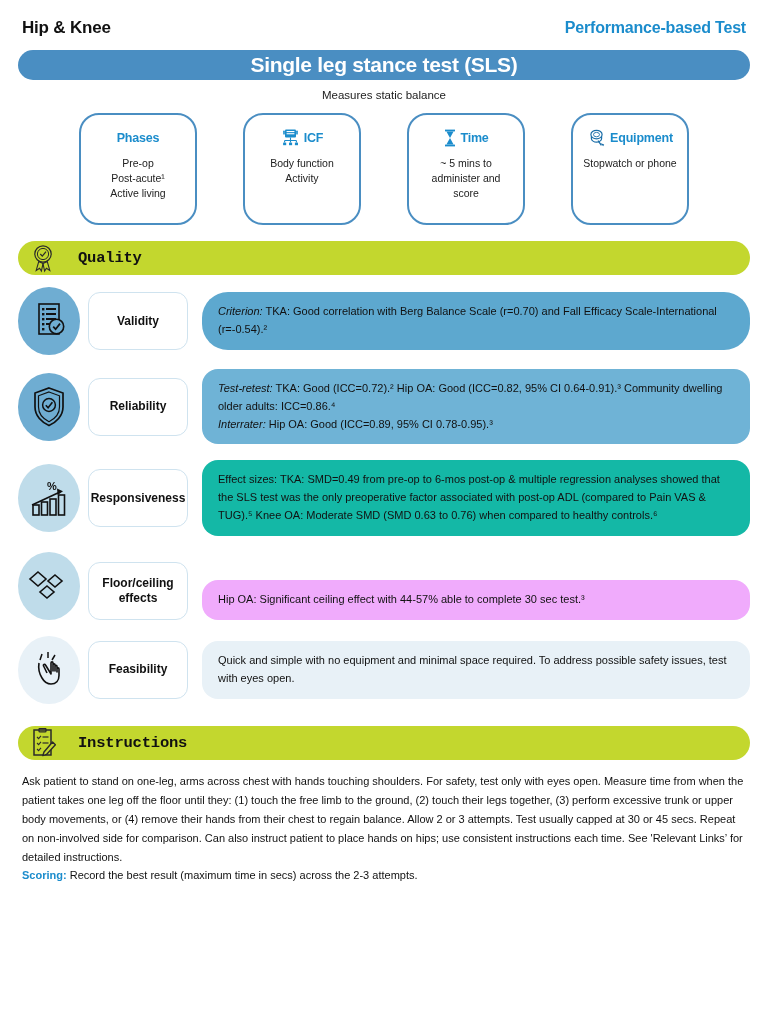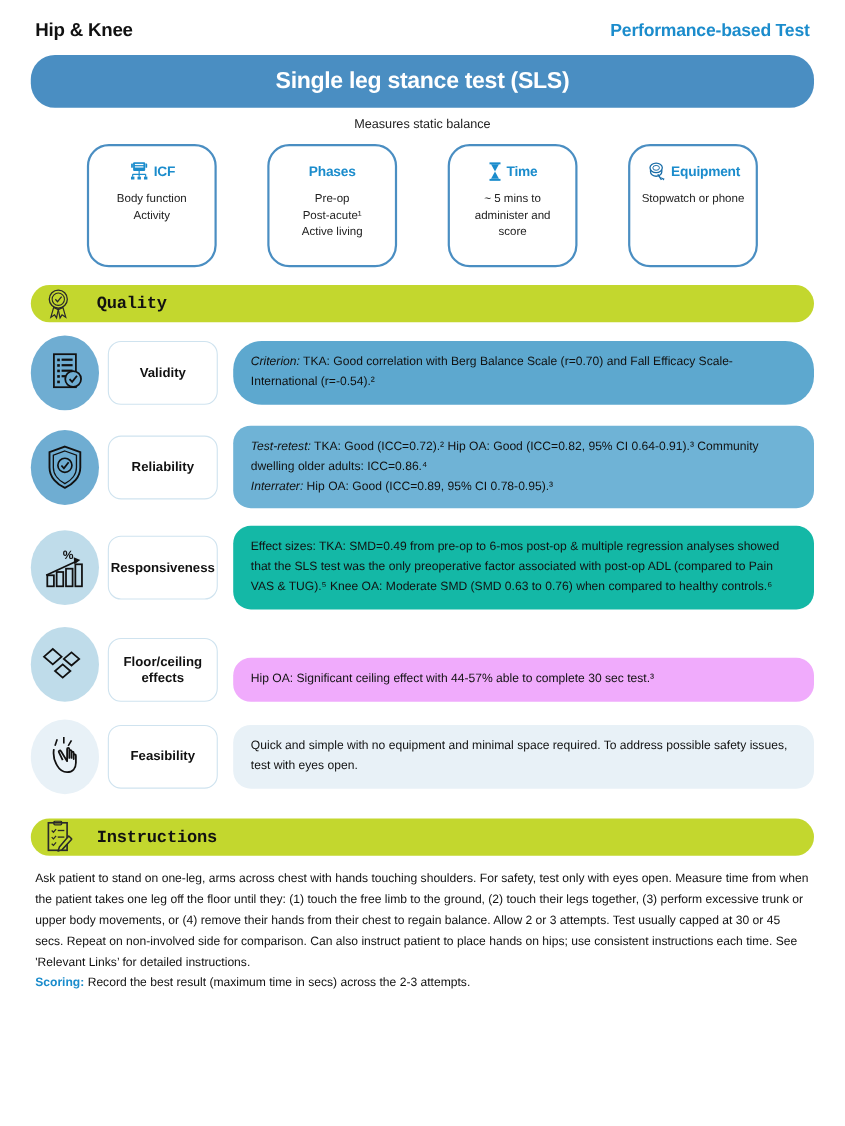--- a/index.html
+++ b/index.html
@@ -6,35 +6,35 @@
 
   body {
     width: 768px;
     height: 1024px;
     background: #ffffff;
     font-family: "Liberation Sans", sans-serif;
     color: #1a1a1a;
     overflow: hidden;
   }
 
-  .page { position: relative; width: 768px; height: 1024px; padding: 0 24px; }
+  .page { position: relative; width: 768px; height: 1024px; padding: 0 14px; }
 
   
   .topbar {
     display: flex; align-items: baseline; justify-content: space-between;
     padding: 18px 8px 10px 8px;
   }
   .topbar-left  { font-size: 17px; font-weight: bold; color: #111111; letter-spacing: -0.2px; }
   .topbar-right { font-size: 16px; font-weight: bold; color: #1b8ccc; letter-spacing: -0.2px; }
 
   
   .title-banner {
     background: #4a8ec2;
     border-radius: 22px;
-    height: 48px;
+    height: 30px;
     display: flex; align-items: center; justify-content: center;
     margin: 2px 4px 0 4px;
   }
   .title-banner-text {
     color: #ffffff; font-size: 21px; font-weight: bold; letter-spacing: -0.3px;
   }
   .subtitle {
     text-align: center; font-size: 11.5px; color: #222; margin-top: 9px;
   }
 
@@ -130,20 +130,31 @@
     <div class="topbar-left">Hip &amp; Knee</div>
     <div class="topbar-right">Performance-based Test</div>
   </div>
 
   <div class="title-banner">
     <div class="title-banner-text">Single leg stance test (SLS)</div>
   </div>
   <div class="subtitle">Measures static balance</div>
 
   <div class="cards">
+
+    <div class="card">
+      <div class="card-head">
+        <span class="card-title">Phases</span>
+      </div>
+      <div class="card-body">
+        <div>Pre-op</div>
+        <div>Post-acute¹</div>
+        <div>Active living</div>
+      </div>
+    </div>
 
     <div class="card">
       <div class="card-head">
         <span>
           <svg width="20" height="18" viewBox="0 0 20 18">
             <rect x="4" y="0.5" width="11" height="8" rx="1" fill="#1b8ccc"></rect>
             <rect x="5.6" y="2" width="7.8" height="1.1" fill="#ffffff"></rect>
             <rect x="5.6" y="4.2" width="7.8" height="1.1" fill="#ffffff"></rect>
             <rect x="2.2" y="1.6" width="1.6" height="4" rx="0.6" fill="#1b8ccc"></rect>
             <rect x="15.2" y="1.6" width="1.6" height="4" rx="0.6" fill="#1b8ccc"></rect>
@@ -156,31 +167,20 @@
         <span class="card-title">ICF</span>
       </div>
       <div class="card-body">
         <div>Body function</div>
         <div>Activity</div>
       </div>
     </div>
 
     <div class="card">
       <div class="card-head">
-        <span class="card-title">Phases</span>
-      </div>
-      <div class="card-body">
-        <div>Pre-op</div>
-        <div>Post-acute¹</div>
-        <div>Active living</div>
-      </div>
-    </div>
-
-    <div class="card">
-      <div class="card-head">
         <span>
           <svg width="14" height="18" viewBox="0 0 14 18">
             <rect x="2" y="0.6" width="10" height="1.8" fill="#1b8ccc"></rect>
             <rect x="2" y="15.6" width="10" height="1.8" fill="#1b8ccc"></rect>
             <path d="M3.4 2.4 H10.6 L7 9 Z" fill="#1b8ccc"></path>
             <path d="M3.4 15.6 H10.6 L7 9 Z" fill="#1b8ccc"></path>
           </svg>
         </span>
         <span class="card-title">Time</span>
       </div>

